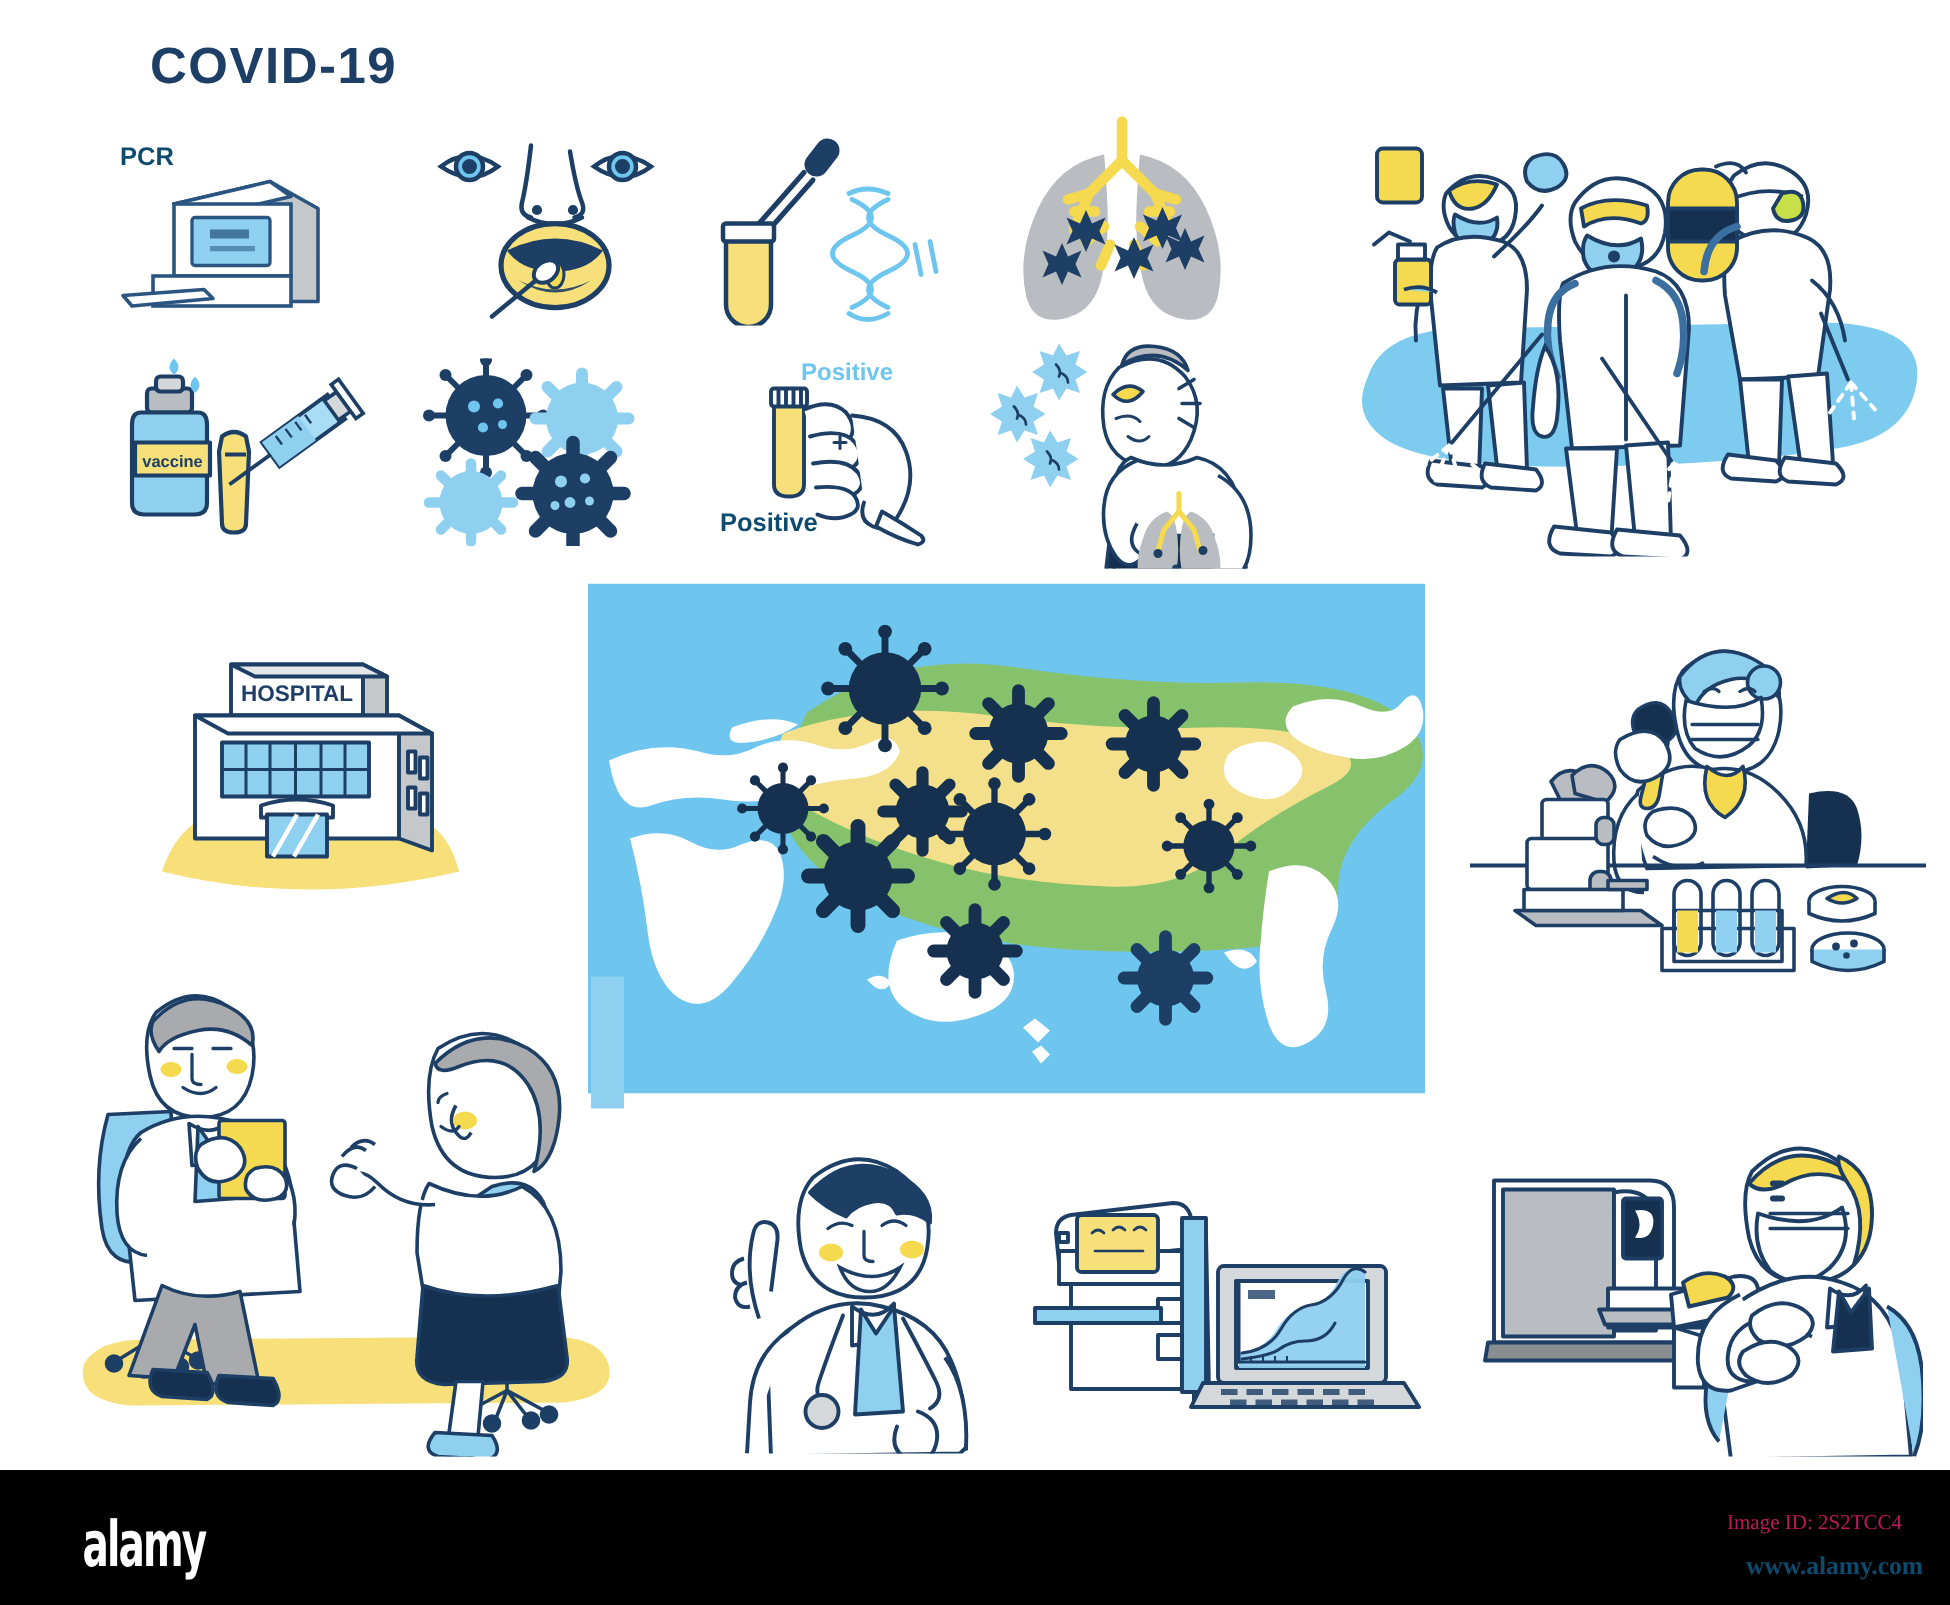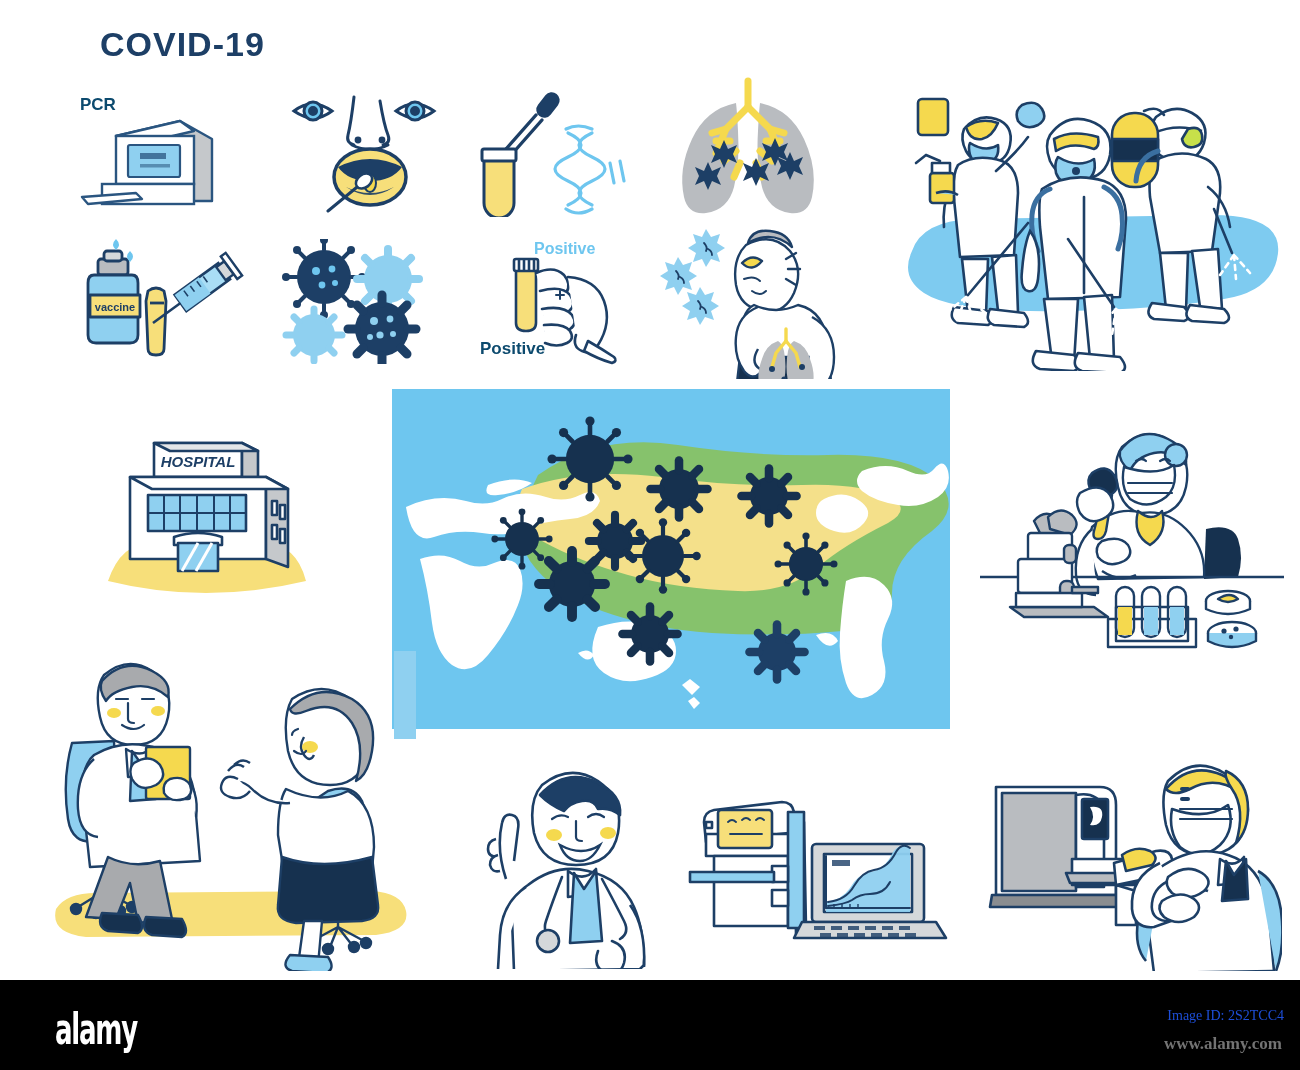--- a/index.html
+++ b/index.html
@@ -8,22 +8,22 @@
   .stage{position:absolute;left:0;top:11px;width:1300px;height:744px;background:#fff;margin-left:12px;}
   .abs{position:absolute;}
   .title{left:88px;top:14px;font-size:34px;font-weight:bold;color:#1d3f66;letter-spacing:1px;}
   .lbl{font-weight:bold;color:#0c4a6e;}
   .lbl-pcr{left:68px;top:84px;font-size:17px;}
   .lbl-neg{left:468px;top:328px;font-size:17px;}
   .lbl-pos{left:522px;top:229px;font-size:16px;color:#6ec6ef;font-weight:bold;}
   .footer{position:absolute;left:0;top:980px;width:1300px;height:90px;background:#000;}
   .alamy{position:absolute;left:55px;top:1005px;color:#fff;font-size:42px;font-weight:bold;
          font-family:"DejaVu Sans",sans-serif;letter-spacing:-2px;transform:scaleX(.62);transform-origin:left top;}
-  .imgid{position:absolute;right:16px;top:1008px;color:#1d4ed8;font-size:14px;font-family:"Liberation Serif",serif;}
-  .alamyurl{position:absolute;right:18px;top:1034px;color:#737373;font-size:17px;font-weight:bold;font-family:"Liberation Serif",serif;}
+  .imgid{position:absolute;right:32px;top:1008px;color:#be185d;font-size:14px;font-family:"Liberation Serif",serif;}
+  .alamyurl{position:absolute;right:18px;top:1034px;color:#0c4a6e;font-size:17px;font-weight:bold;font-family:"Liberation Serif",serif;}
   svg{display:block;}
   .cell{position:absolute;}
 </style>
 </head>
 <body>
 
 <div class="stage">
 
   <div class="abs title">COVID-19</div>
 
@@ -381,21 +381,21 @@
           <path d="M126 112 l10 12 l4 14"></path>
       </g>
       <g fill="#1d3f66">
         <circle cx="112" cy="140" r="3"></circle>
           <circle cx="142" cy="138" r="3"></circle>
           <circle cx="124" cy="150" r="2.6"></circle>
       </g>
     </svg>
   </div>
 
-  <div class="cell" style="left:90px;top:420px;font-style:italic;">
+  <div class="cell" style="left:90px;top:420px;">
     <svg width="210" height="170" viewBox="0 0 210 170">
       <path d="M6 150 q14 -42 50 -38 l100 0 q38 -2 48 38 q-50 12 -100 12 q-50 0 -98 -12z" fill="#f7df7a"></path>
       <polygon points="50,104 86,72 100,72 64,104" fill="#f7df7a"></polygon>
       <polygon points="120,72 134,72 170,104 134,104" fill="#f7df7a"></polygon>
       <g stroke="#1d3f66" stroke-width="2.6" stroke-linejoin="round">
         <rect x="52" y="12" width="88" height="34" fill="#fff"></rect>
         <polygon points="140,12 156,20 156,50 140,46" fill="#c5c8cb"></polygon>
         <polygon points="52,12 140,12 156,20 68,20" fill="#e4e6e8"></polygon>
         <rect x="28" y="46" width="136" height="82" fill="#fff"></rect>
         <polygon points="164,46 186,58 186,136 164,128" fill="#c5c8cb"></polygon>

